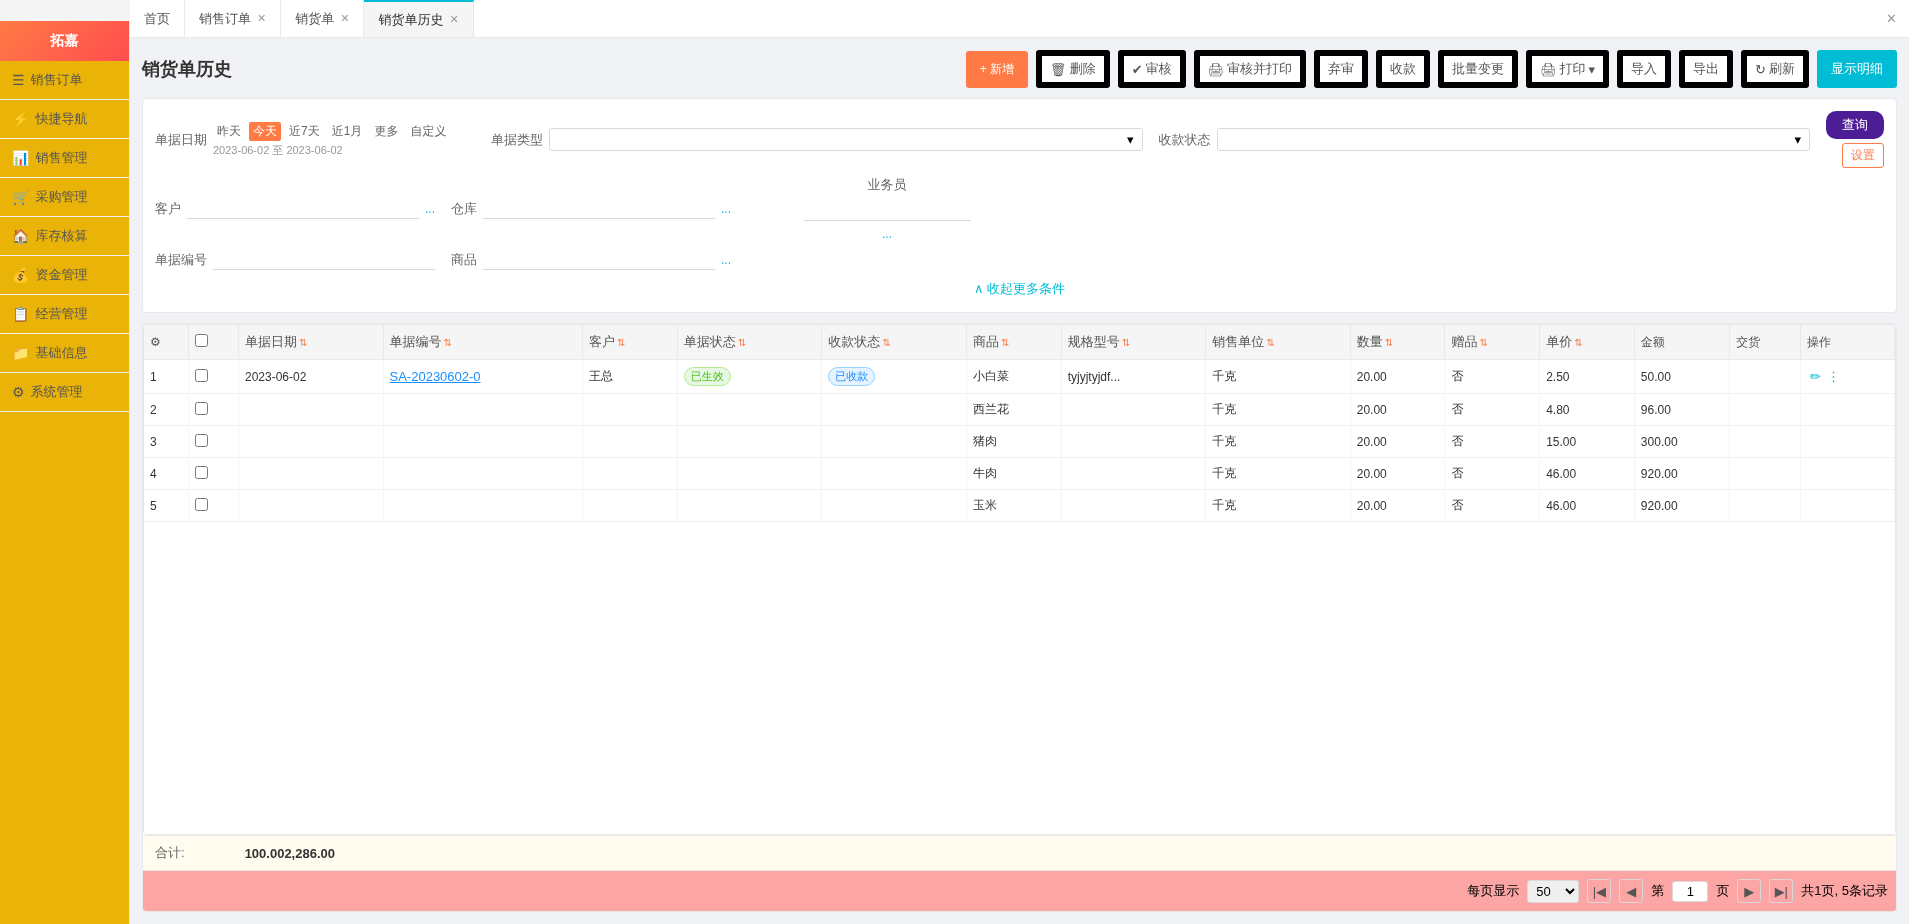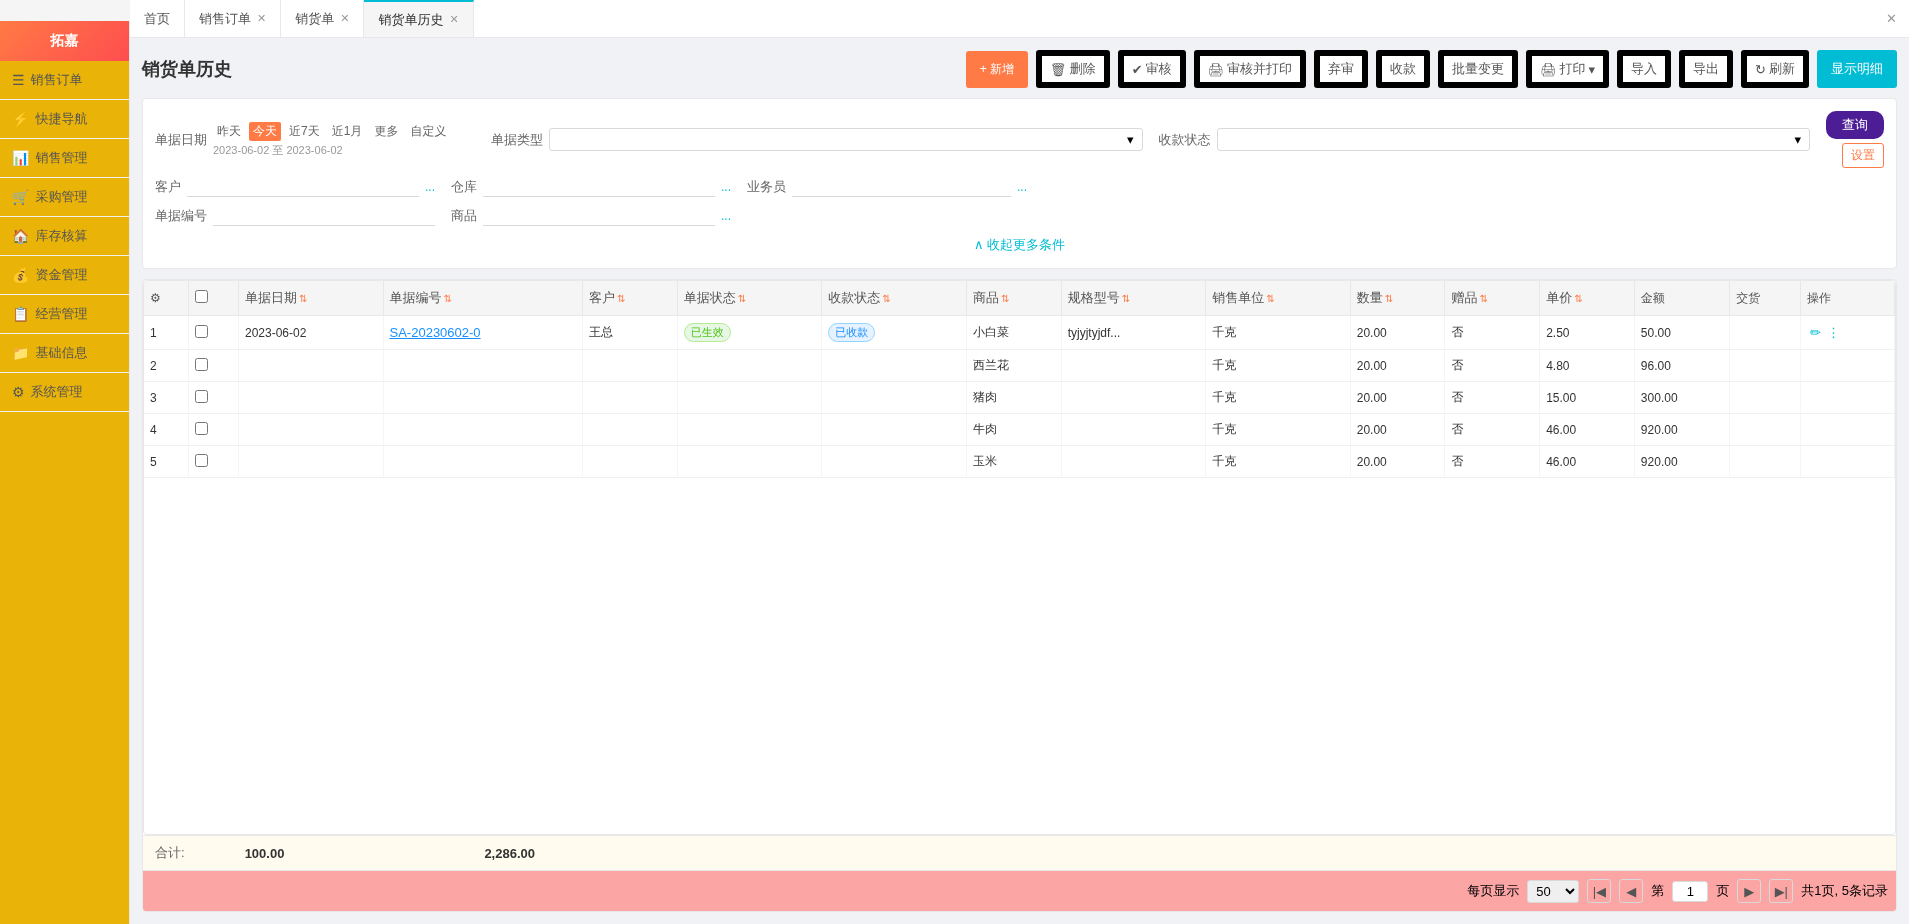--- a/index.html
+++ b/index.html
@@ -252,21 +252,21 @@
     .table-footer {
       background: #fffbee;
       border-top: 1px solid #e8e8e8;
       padding: 8px 12px;
       display: flex;
       align-items: center;
       font-size: 12px;
     }
     .footer-label { color: #666; }
     .footer-value { margin-left: 60px; color: #333; font-weight: bold; }
-    .footer-amount { margin-left: 200px; color: #333; font-weight: bold; text-align: center; }
+    .footer-amount { color: #333; font-weight: bold; text-align: center; }
 
     
     .pagination-bar {
       display: flex;
       align-items: center;
       justify-content: flex-end;
       padding: 8px 8px;
       background: #fca5a5;
       border-top: 1px solid #e8e8e8;
       font-size: 12px;
@@ -468,21 +468,21 @@
         <div class="filter-item" style="max-width:280px;">
           <span class="filter-label">客户</span>
           <input class="filter-input" type="text" style="">
           <span class="ellipsis-btn">...</span>
         </div>
         <div class="filter-item" style="max-width:280px;">
           <span class="filter-label">仓库</span>
           <input class="filter-input" type="text" style="">
           <span class="ellipsis-btn">...</span>
         </div>
-        <div class="filter-item" style="max-width:280px;">
+        <div class="filter-item" style="max-width:280px;flex-direction:column;">
           <span class="filter-label">业务员</span>
           <input class="filter-input" type="text" style="">
           <span class="ellipsis-btn">...</span>
         </div>
       </div>
 
       <div class="filter-row">
         <div class="filter-item" style="max-width:280px;">
           <span class="filter-label">单据编号</span>
           <input class="filter-input" type="text" style="min-width: 180px;">

